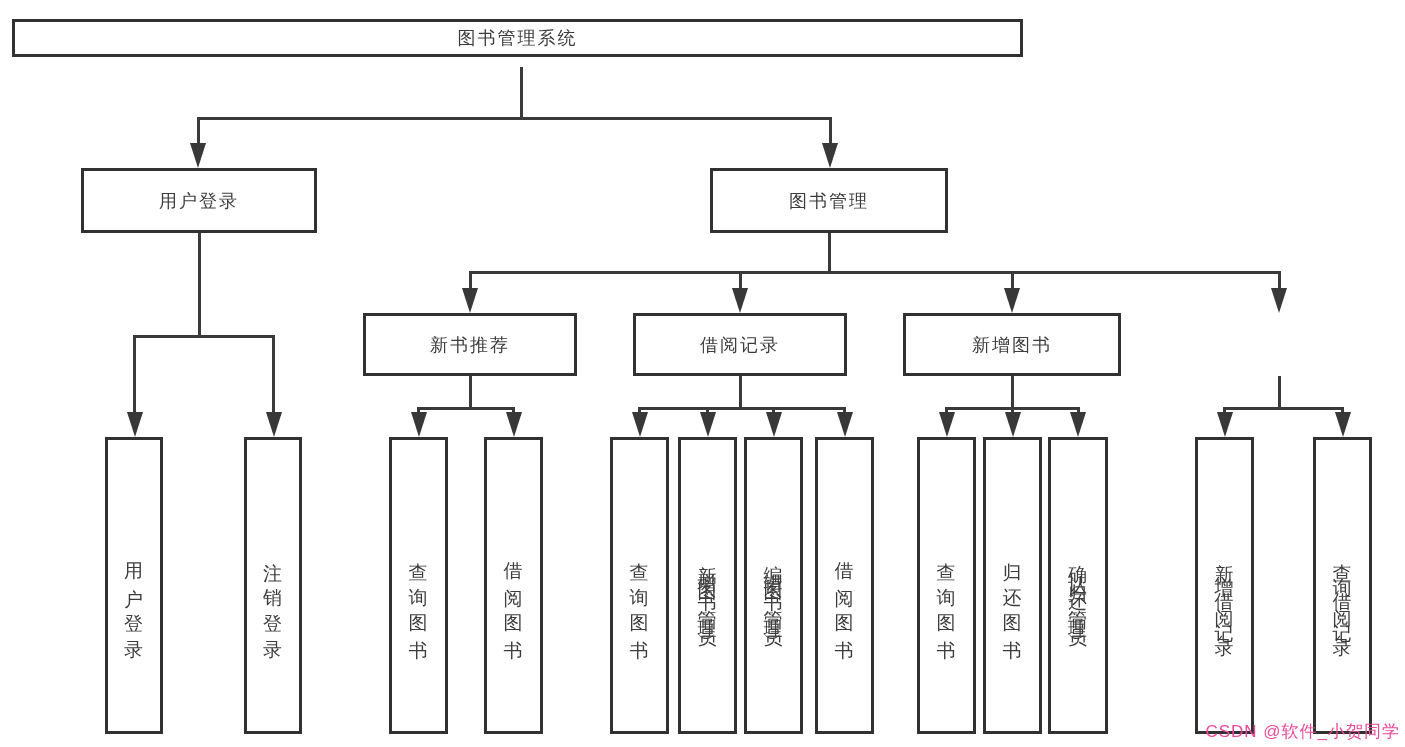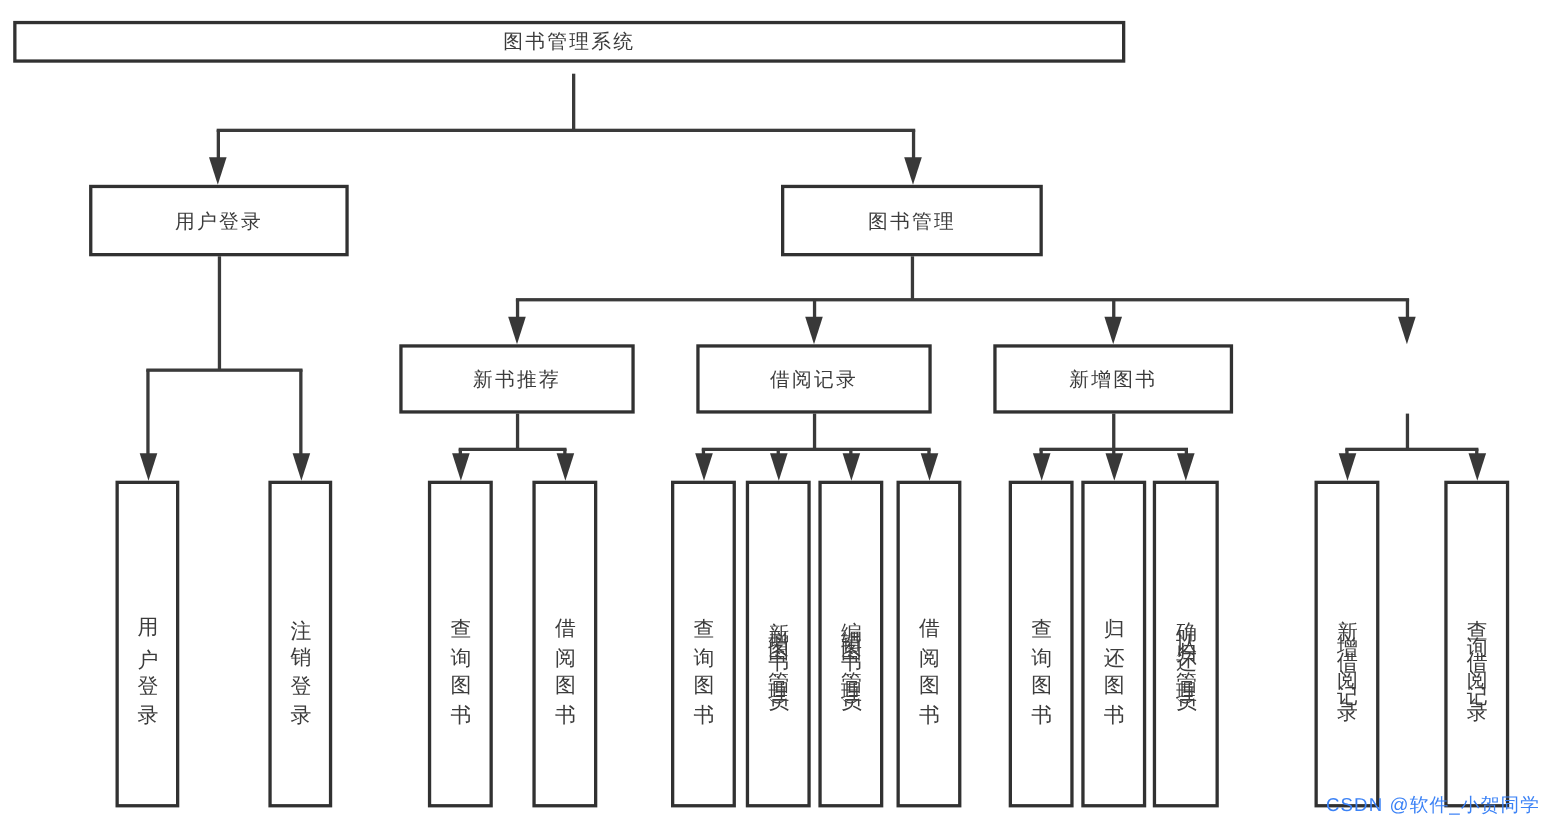--- a/index.html
+++ b/index.html
@@ -27,21 +27,21 @@
   .box.v.len9{letter-spacing:9px;padding-top:9px;}
   .line{position:absolute;background:#3a3a3a;}
   .arrow{
     position:absolute;width:0;height:0;
     border-left:8px solid transparent;
     border-right:8px solid transparent;
     border-top:25px solid #383838;
   }
   .watermark{
     position:absolute;right:5px;bottom:4px;
-    color:#3b82f6;font-size:17px;letter-spacing:1px;
+    color:#ec4899;font-size:17px;letter-spacing:1px;
     white-space:nowrap;
   }
 </style>
 </head>
 <body>
 
 <div class="canvas">
 
   <div class="box h" style="left:12px;top:19px;width:1011px;height:38px;">图书管理系统</div>
 

